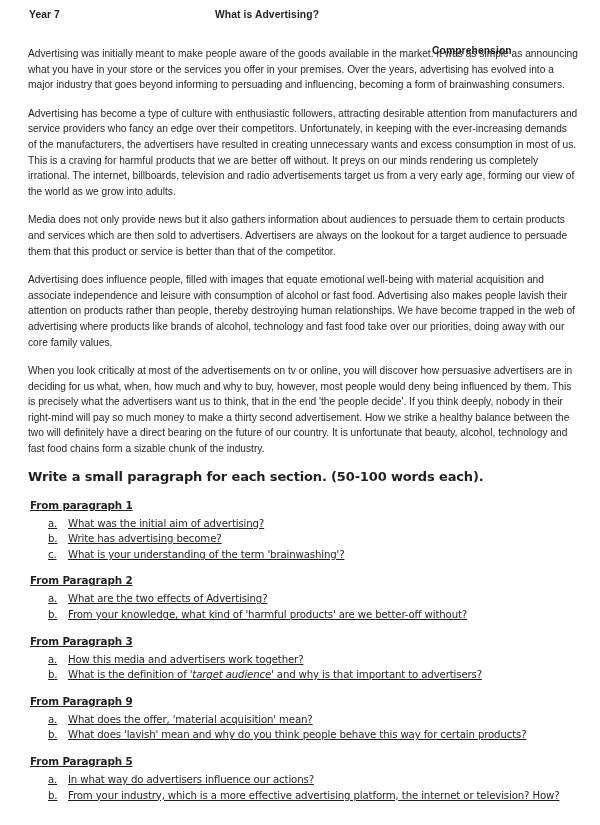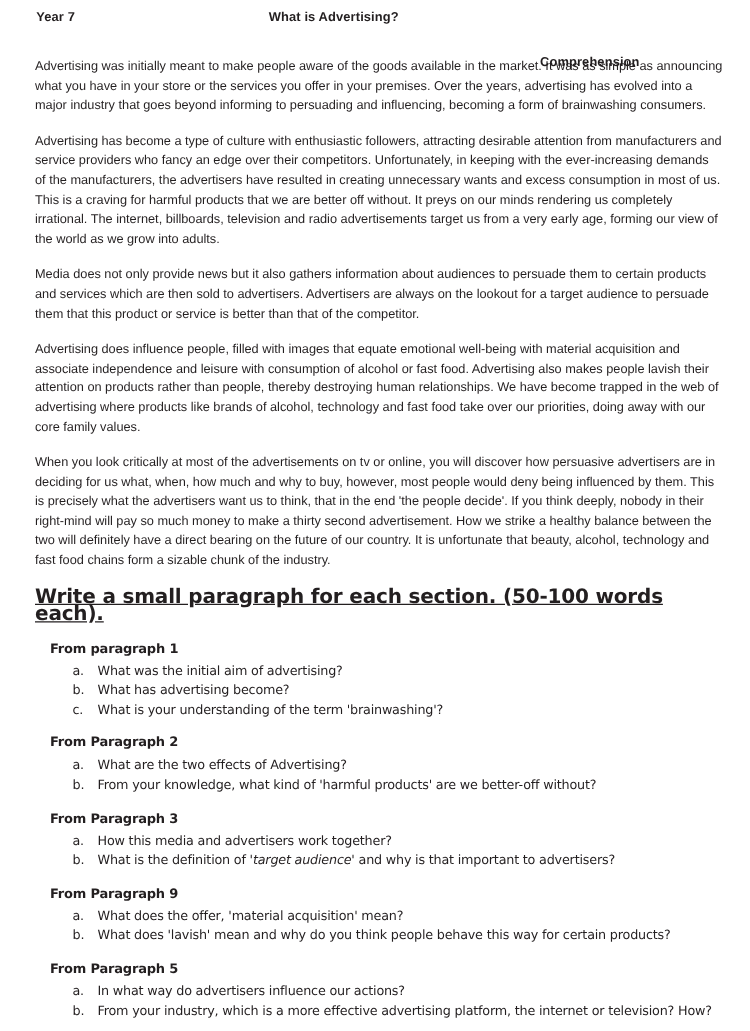--- a/index.html
+++ b/index.html
@@ -59,29 +59,28 @@
   .para:first-child { margin-top: 2px; }
 
   
   .task-area {
     padding: 0 22px 0 28px;
     font-family: "DejaVu Sans", sans-serif;
   }
   .task-instruction {
     font-family: "DejaVu Sans", sans-serif;
     font-weight: bold;
-    font-size: 16px;
+    font-size: 13px;
     letter-spacing: -0.15px;
     color: #231f20;
     margin: 8px 0 14px 0;
     line-height: 14px;
-    text-decoration: underline;
-  }
-
-  .qgroup { margin: 0 0 11px 12px; }
+  }
+
+  .qgroup { margin: 0 0 11px 2px; text-decoration: underline; }
   .qgroup-title {
     font-family: "DejaVu Sans", sans-serif;
     font-weight: bold;
     font-size: 10.4px;
     letter-spacing: -0.15px;
     color: #231f20;
     margin: 0 0 3px 0;
     line-height: 15px;
   }
   .qlist {
@@ -134,21 +133,21 @@
     <div id="question-groups">
         <div class="qgroup">
           <div class="qgroup-title">From paragraph 1</div>
           <ul class="qlist">
             <li class="qitem">
               <span class="qmarker">a.</span>
               <span class="qtext">What was the initial aim of advertising?</span>
             </li>
             <li class="qitem">
               <span class="qmarker">b.</span>
-              <span class="qtext">What has advertising become?</span>
+              <span class="qtext">Write has advertising become?</span>
             </li>
             <li class="qitem">
               <span class="qmarker">c.</span>
               <span class="qtext">What is your understanding of the term 'brainwashing'?</span>
             </li>
           </ul>
         </div>
         <div class="qgroup">
           <div class="qgroup-title">From Paragraph 2</div>
           <ul class="qlist">

